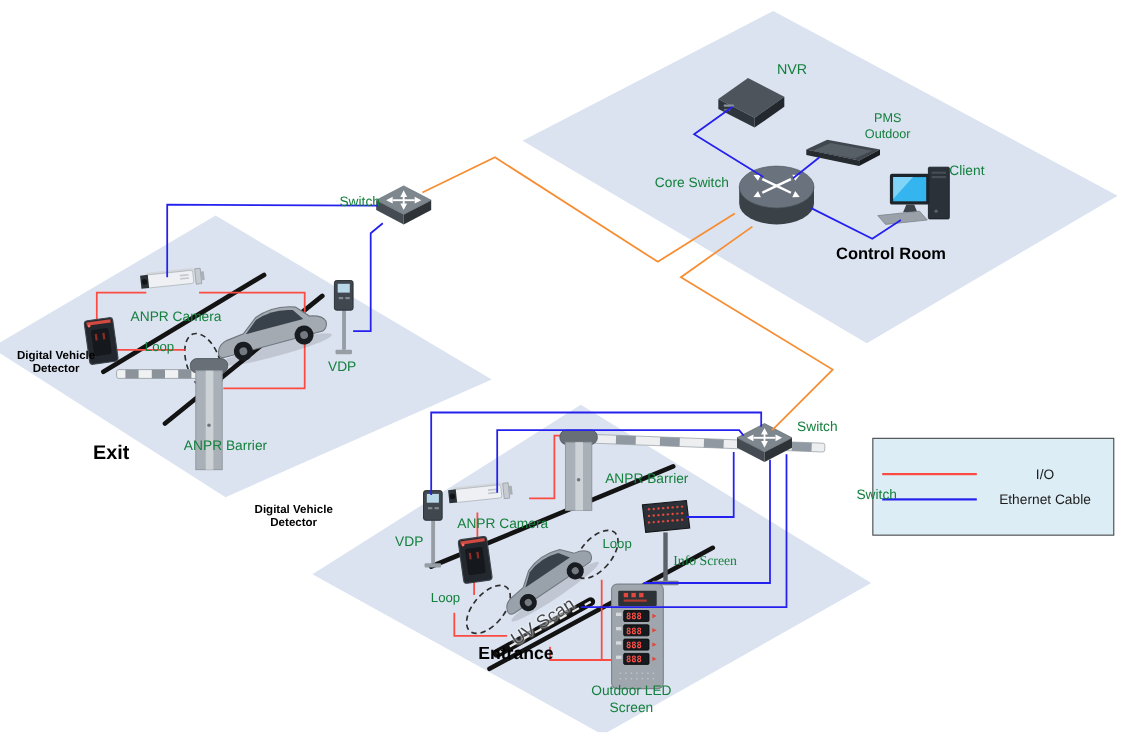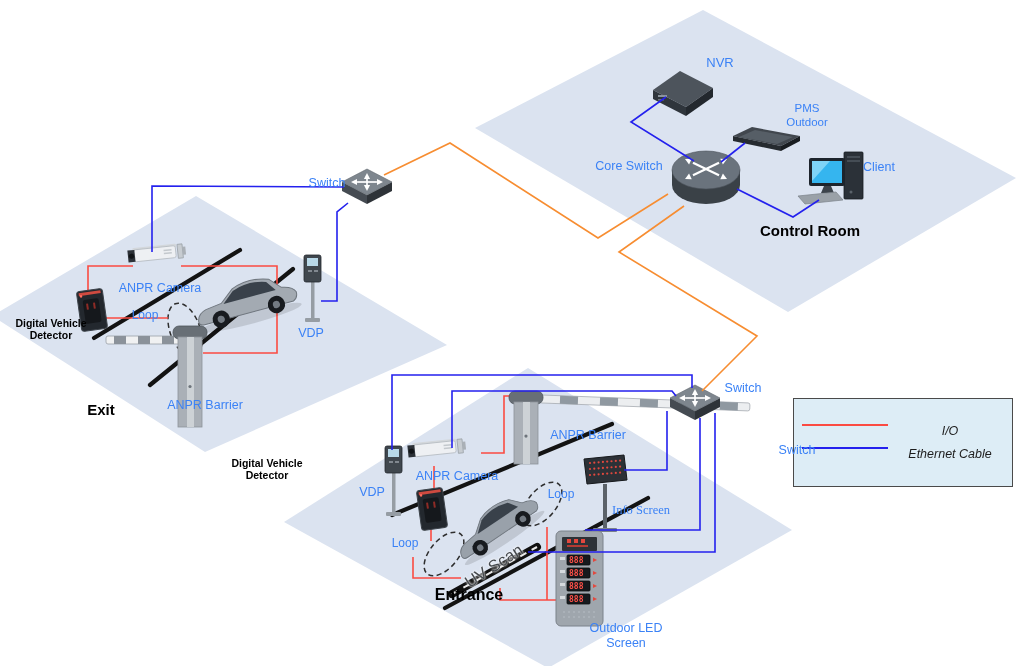--- a/index.html
+++ b/index.html
@@ -1,25 +1,25 @@
 <!DOCTYPE html>
 <html><head>
 <meta charset="utf-8">
 <style>
   html,body{margin:0;padding:0;background:#fff;}
   #stage{position:relative;width:1024px;height:666px;background:#ffffff;overflow:hidden;
          font-family:"Liberation Sans",sans-serif;}
   #scene{position:absolute;left:0;top:0;}
-  .lbl{position:absolute;color:#3b82f6;text-align:center;white-space:pre-line;line-height:1.18;
+  .lbl{position:absolute;color:#15803d;text-align:center;white-space:pre-line;line-height:1.18;
        transform:translateX(-50%);z-index:5;pointer-events:none;}
   .lbl.bold{font-weight:bold;color:#000;}
   .lbl.rot{transform:translate(-50%,-50%);}
   .legend{position:absolute;z-index:4;background:#ddedf6;border:1px solid #4a4a4a;
           box-sizing:border-box;display:flex;flex-direction:column;justify-content:center;gap:9px;}
-  .legend-row{display:flex;align-items:flex-start;font-style:italic;}
+  .legend-row{display:flex;align-items:center;}
   .legend-line{display:inline-block;width:86px;height:0;border-top:2px solid #000;margin-left:8px;}
   .legend-label{flex:1;text-align:center;font-size:12.5px;color:#1c1c1c;}
 </style>
 </head>
 <body>
 
 <div id="stage">
   <svg id="scene" width="1024" height="666" viewBox="0 0 1024 666">
       <g>
         <g>
@@ -309,43 +309,43 @@
         <polyline points="745,143 721,162" fill="none" stroke="#2421ee" stroke-width="1.6"></polyline>
         <polyline points="737,189 793,217 819,200" fill="none" stroke="#2421ee" stroke-width="1.6"></polyline>
         <polyline points="384,175 450,143 598,238 668,194" fill="none" stroke="#f78d31" stroke-width="1.6"></polyline>
         <polyline points="684,206 619,252 757,336 702,391" fill="none" stroke="#f78d31" stroke-width="1.6"></polyline>
       </g>
     </svg>
 <div class="lbl" style="left: 720px; top: 55px; font-size: 13px;">NVR</div>
     <div class="lbl" style="left: 807px; top: 102px; font-size: 11.5px;">PMS
 Outdoor</div>
     <div class="lbl" style="left: 629px; top: 159px; font-size: 12.5px;">Core Switch</div>
-    <div class="lbl" style="left: 879px; top: 160px; font-size: 12.5px;">Client</div>
+    <div class="lbl" style="left: 879px; top: 148px; font-size: 12.5px;">Client</div>
     <div class="lbl bold" style="left: 781px; top: 222px; font-size: 15px; margin-left: 29px;">Control Room</div>
     <div class="lbl" style="left: 327px; top: 176px; font-size: 12.5px;">Switch</div>
     <div class="lbl" style="left: 160px; top: 281px; font-size: 12.5px;">ANPR Camera</div>
     <div class="lbl bold" style="left: 51px; top: 317px; font-size: 10.5px;">Digital Vehicle
 Detector</div>
     <div class="lbl" style="left: 145px; top: 308px; font-size: 12px;">Loop</div>
     <div class="lbl" style="left: 205px; top: 398px; font-size: 12.5px;">ANPR Barrier</div>
     <div class="lbl" style="left: 311px; top: 326px; font-size: 12.5px;">VDP</div>
-    <div class="lbl bold" style="left: 101px; top: 401px; font-size: 15px;">Exit</div>
+    <div class="lbl bold" style="left: 101px; top: 401px; font-size: 18px;">Exit</div>
     <div class="lbl bold" style="left: 267px; top: 457px; font-size: 10.5px;">Digital Vehicle
 Detector</div>
     <div class="lbl" style="left: 743px; top: 381px; font-size: 12.5px;">Switch</div>
     <div class="lbl" style="left: 797px; top: 443px; font-size: 12.5px;">Switch</div>
     <div class="lbl" style="left: 372px; top: 485px; font-size: 12.5px;">VDP</div>
     <div class="lbl" style="left: 457px; top: 469px; font-size: 12.5px;">ANPR Camera</div>
     <div class="lbl" style="left: 588px; top: 428px; font-size: 12.5px;">ANPR Barrier</div>
     <div class="lbl" style="left: 561px; top: 487px; font-size: 12px;">Loop</div>
     <div class="lbl" style="left: 405px; top: 536px; font-size: 12px;">Loop</div>
     <div class="lbl rot" style="left: 494px; top: 566px; font-size: 16.5px; color: rgb(68, 72, 77); transform: translate(-50%, -50%) rotate(-33deg); text-shadow: rgb(255, 255, 255) 0px 0px 2px, rgb(255, 255, 255) 0px 0px 3px;">UV Scan</div>
     <div class="lbl bold" style="left: 469px; top: 586px; font-size: 16px;">Entrance</div>
     <div class="lbl" style="left: 641px; top: 503px; font-size: 12.5px; font-family: Liberation Serif, serif;">Info Screen</div>
-    <div class="lbl" style="left: 626px; top: 621px; font-size: 12.5px;">Outdoor LED
+    <div class="lbl" style="left: 574px; top: 621px; font-size: 12.5px;">Outdoor LED
 Screen</div>
     <div class="legend" style="left: 793px; top: 398px; width: 220px; height: 89px; background: rgb(221, 237, 246);">
       <div class="legend-row">
         <span class="legend-line" style="border-top-color: rgb(251, 75, 66);"></span>
         <span class="legend-label">I/O</span>
       </div>
       <div class="legend-row">
         <span class="legend-line" style="border-top-color: rgb(36, 33, 238);"></span>
         <span class="legend-label">Ethernet Cable</span>
       </div>

